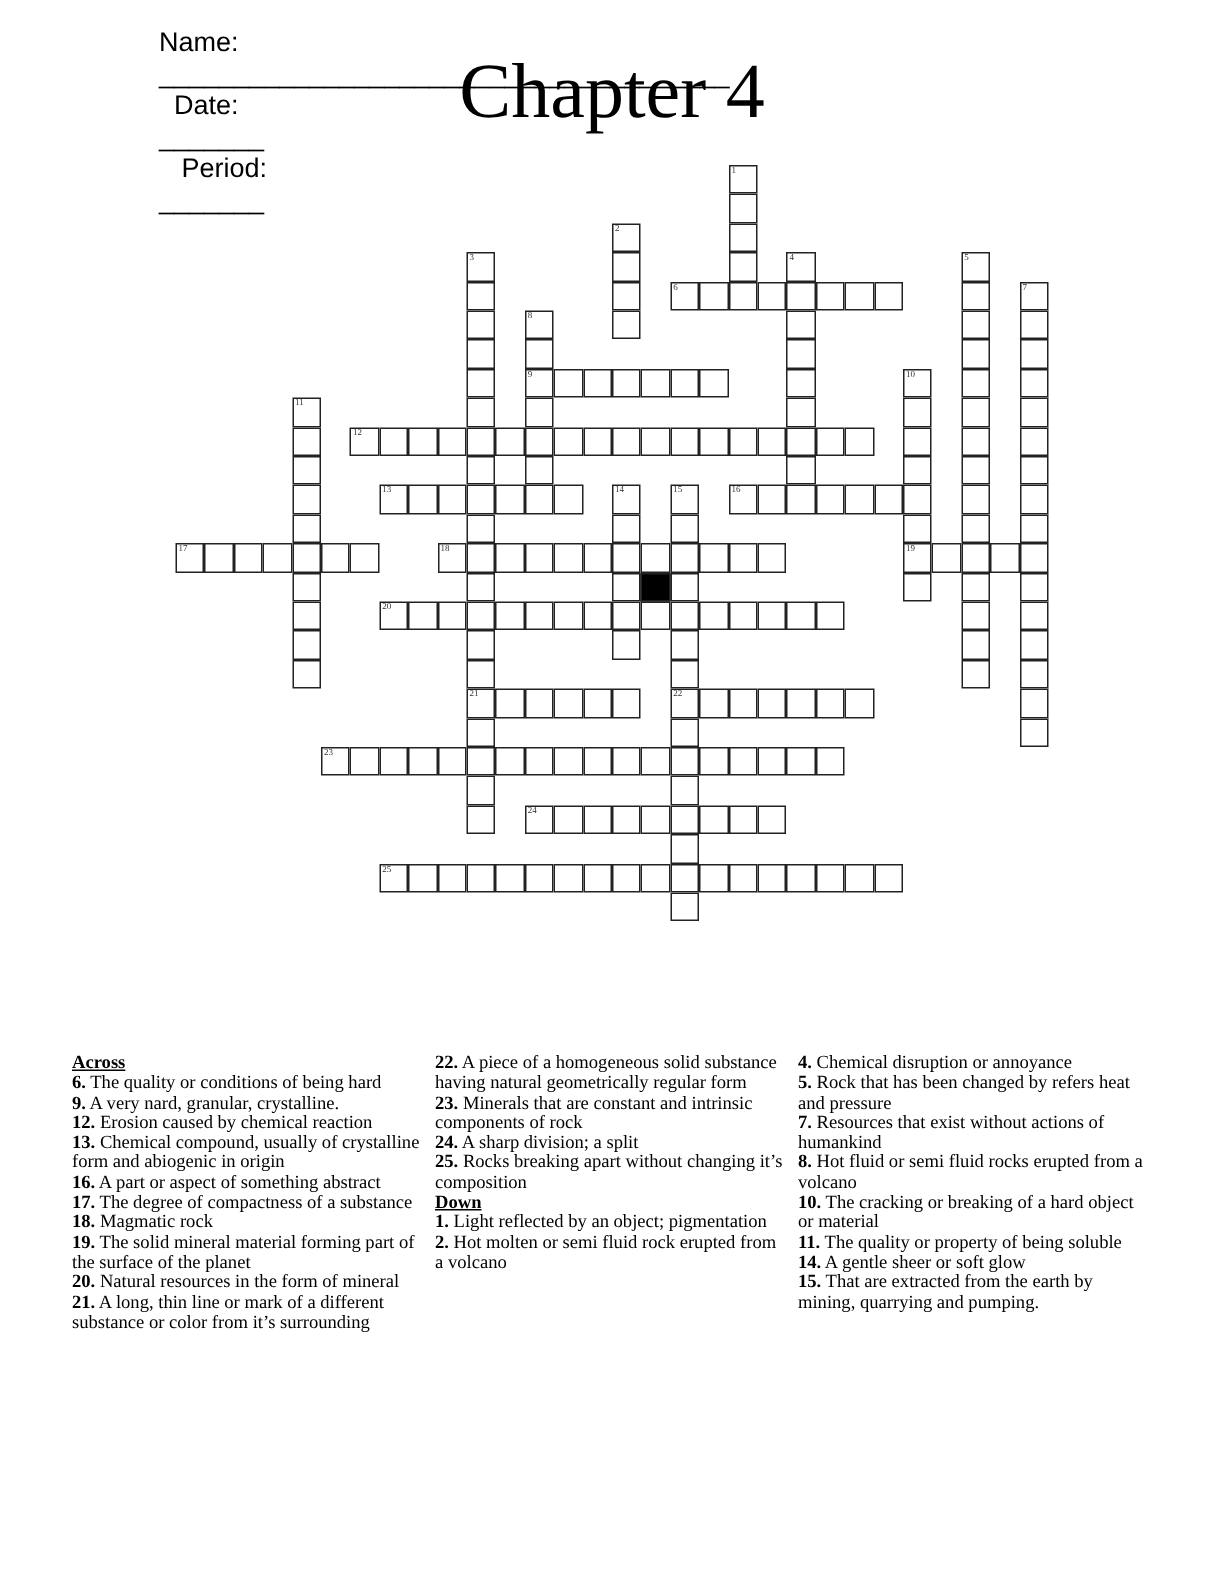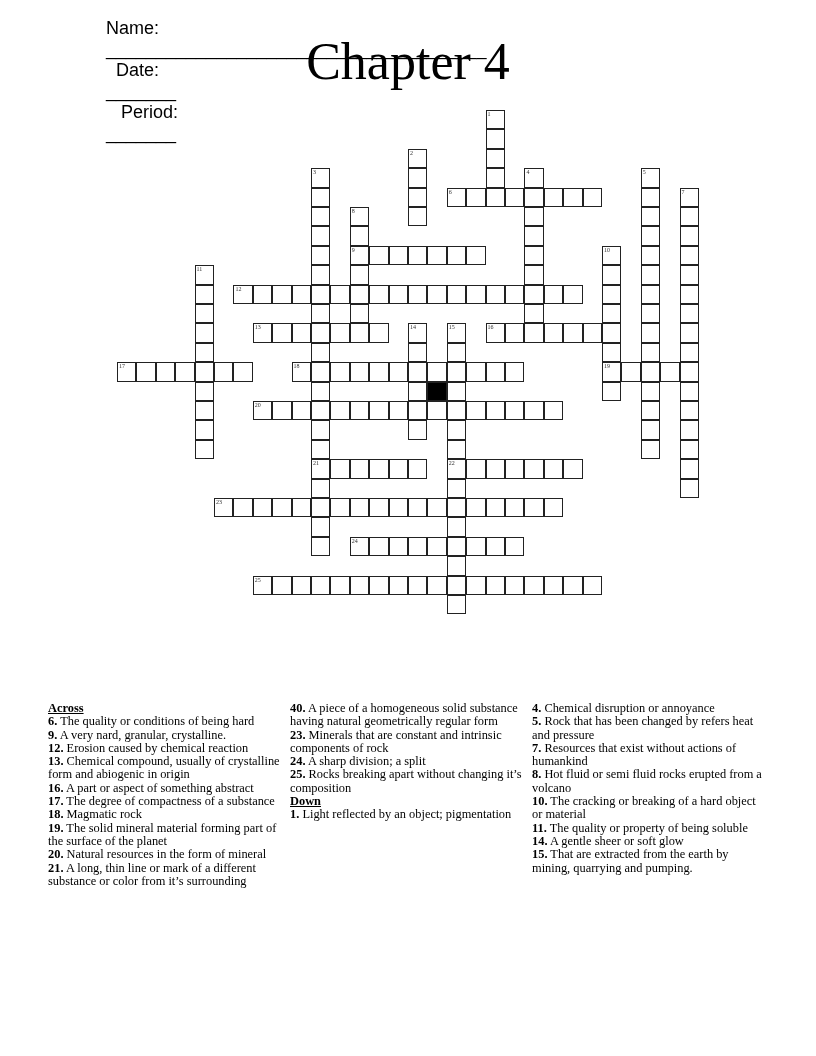--- a/index.html
+++ b/index.html
@@ -328,26 +328,27 @@
   <div class="clue"><b>13.</b><span> Chemical compound, usually of crystalline form and abiogenic in origin</span></div>
   <div class="clue"><b>16.</b><span> A part or aspect of something abstract</span></div>
   <div class="clue"><b>17.</b><span> The degree of compactness of a substance</span></div>
   <div class="clue"><b>18.</b><span> Magmatic rock</span></div>
   <div class="clue"><b>19.</b><span> The solid mineral material forming part of the surface of the planet</span></div>
   <div class="clue"><b>20.</b><span> Natural resources in the form of mineral</span></div>
   <div class="clue"><b>21.</b><span> A long, thin line or mark of a different substance or color from it’s surrounding</span></div>
 </div>
 
 <div class="clues col2">
-  <div class="clue"><b>40.</b><span> A piece of a homogeneous solid substance having natural geometrically regular form</span></div>
+  <div class="clue"><b>22.</b><span> A piece of a homogeneous solid substance having natural geometrically regular form</span></div>
   <div class="clue"><b>23.</b><span> Minerals that are constant and intrinsic components of rock</span></div>
   <div class="clue"><b>24.</b><span> A sharp division; a split</span></div>
   <div class="clue"><b>25.</b><span> Rocks breaking apart without changing it’s composition</span></div>
   <div class="clue-head">Down</div>
   <div class="clue"><b>1.</b><span> Light reflected by an object; pigmentation</span></div>
+  <div class="clue"><b>2.</b><span> Hot molten or semi fluid rock erupted from a volcano</span></div>
 </div>
 
 <div class="clues col3">
   <div class="clue"><b>4.</b><span> Chemical disruption or annoyance</span></div>
   <div class="clue"><b>5.</b><span> Rock that has been changed by refers heat and pressure</span></div>
   <div class="clue"><b>7.</b><span> Resources that exist without actions of humankind</span></div>
   <div class="clue"><b>8.</b><span> Hot fluid or semi fluid rocks erupted from a volcano</span></div>
   <div class="clue"><b>10.</b><span> The cracking or breaking of a hard object or material</span></div>
   <div class="clue"><b>11.</b><span> The quality or property of being soluble</span></div>
   <div class="clue"><b>14.</b><span> A gentle sheer or soft glow</span></div>

